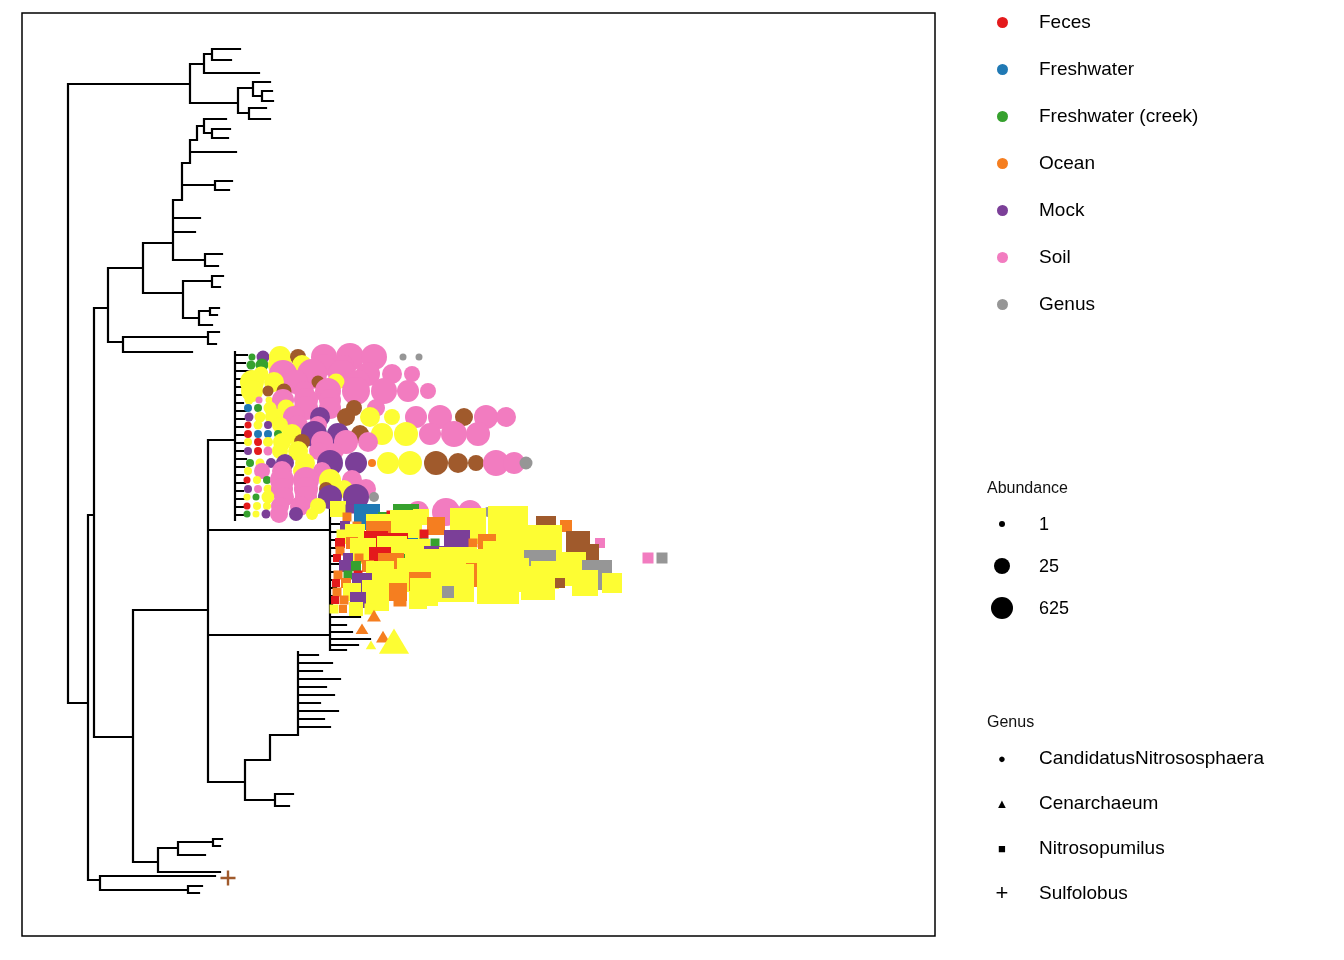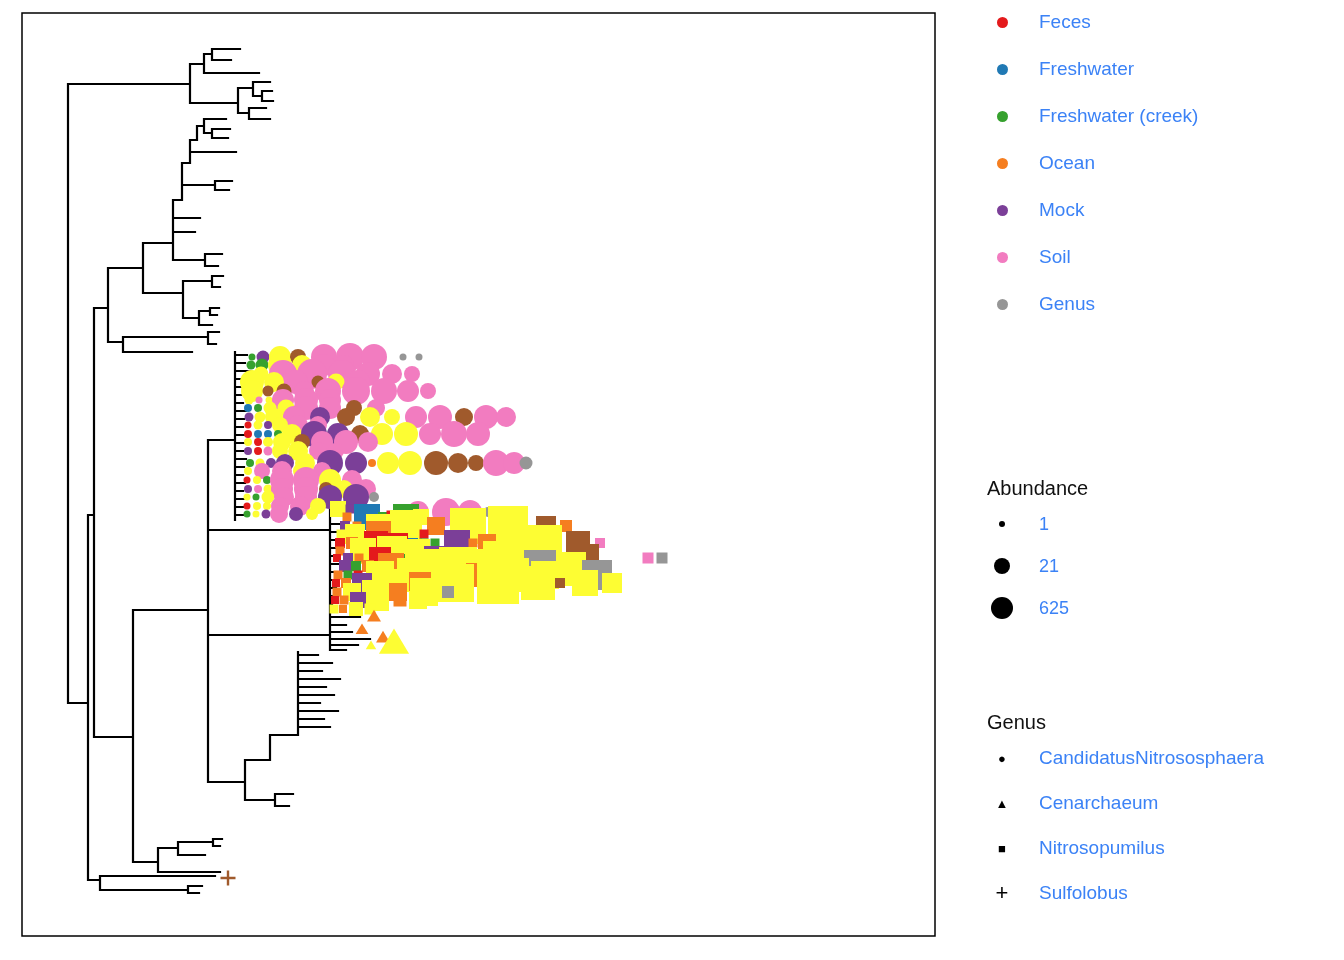--- a/index.html
+++ b/index.html
@@ -5,29 +5,29 @@
   html,body{margin:0;padding:0;background:#ffffff;}
   body{width:1344px;height:960px;overflow:hidden;position:relative;
        font-family:"Liberation Sans", sans-serif;color:#000;}
   .stage{position:absolute;inset:0;}
   #tree-svg{position:absolute;left:0;top:0;}
   .legend{position:absolute;left:985px;top:0;width:355px;}
   .legend-group{position:absolute;left:0;width:355px;}
   #legend-samples{top:10px;}
   #abundance-block{top:474px;}
   #genus-block{top:708px;}
-  .legend-title{font-size:20px;line-height:28px;margin:0 0 10px 2px;color:#111;}
+  .legend-title{font-size:16px;line-height:28px;margin:0 0 10px 2px;color:#111;}
   ul.leg{list-style:none;margin:0;padding:0;}
   ul.leg li{display:flex;align-items:center;min-height:24px;}
   #legend-samples li{margin-bottom:23px;}
   #legend-abundance li{margin-bottom:18px;}
   #legend-genus li{margin-bottom:21px;}
   .swatch-cell{width:34px;display:flex;justify-content:center;align-items:center;flex:0 0 34px;}
   .dot{border-radius:50%;display:block;}
-  .leg-label{font-size:19px;margin-left:20px;color:#3b82f6;white-space:nowrap;}
+  .leg-label{font-size:19px;margin-left:20px;color:#000000;white-space:nowrap;}
   .abund-label{font-size:18px;}
   .glyph{font-size:13px;line-height:13px;color:#000;}
   .glyph-plus{font-size:22px;line-height:18px;font-weight:400;}
 </style>
 </head>
 <body>
 
 <div class="stage">
   <svg id="tree-svg" width="1344" height="960" viewBox="0 0 1344 960">
       <rect x="22" y="13" width="913" height="923" fill="#ffffff" stroke="#000000" stroke-width="1.5"></rect>
@@ -357,21 +357,21 @@
           <li>
             <span class="swatch-cell">
               <span class="dot" style="width: 6px; height: 6px; background: rgb(0, 0, 0);"></span>
             </span>
             <span class="leg-label abund-label">1</span>
           </li>
           <li>
             <span class="swatch-cell">
               <span class="dot" style="width: 16px; height: 16px; background: rgb(0, 0, 0);"></span>
             </span>
-            <span class="leg-label abund-label">21</span>
+            <span class="leg-label abund-label">25</span>
           </li>
           <li>
             <span class="swatch-cell">
               <span class="dot" style="width: 22px; height: 22px; background: rgb(0, 0, 0);"></span>
             </span>
             <span class="leg-label abund-label">625</span>
           </li>
         </ul>
     </div>
 

